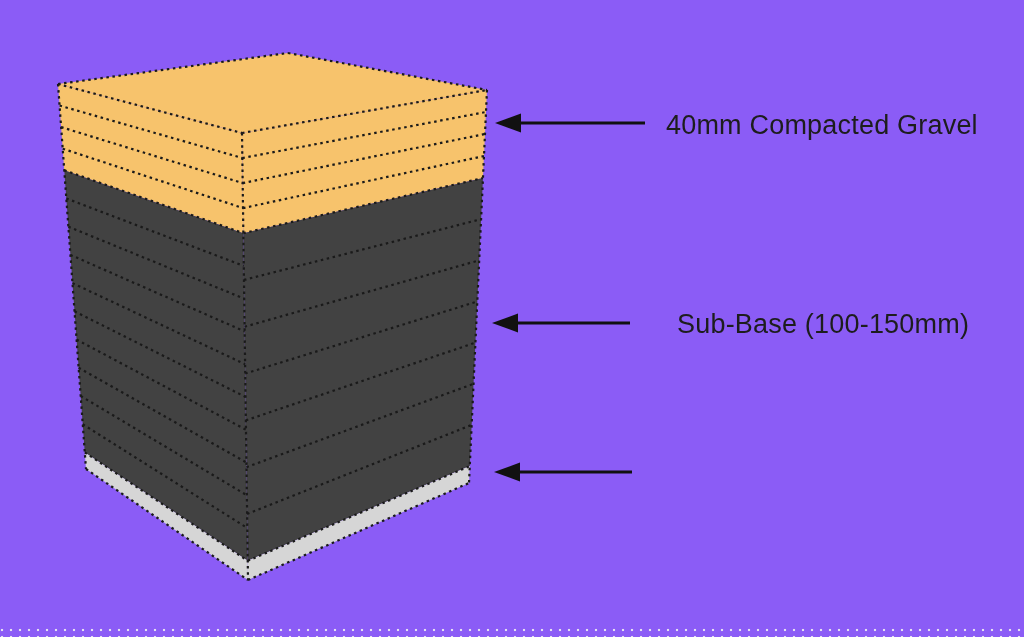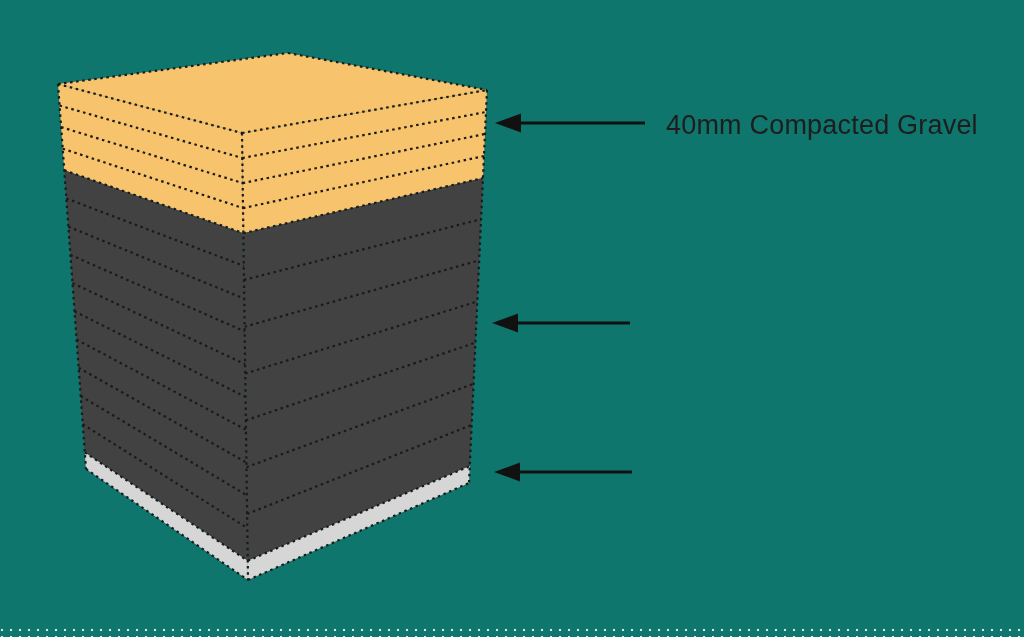--- a/index.html
+++ b/index.html
@@ -5,21 +5,21 @@
   html, body {
     margin: 0;
     padding: 0;
     background: #ffffff;
     font-family: "Liberation Sans", sans-serif;
   }
   .stage {
     position: relative;
     width: 1024px;
     height: 637px;
-    background: #0f766e;
+    background: #8b5cf6;
     overflow: hidden;
     text-align: center;
   }
   #scene {
     position: absolute;
     left: 0;
     top: 0;
   }
   .layer-label {
     position: absolute;
@@ -91,16 +91,17 @@
       <line x1="513" y1="123" x2="645" y2="123" stroke="#111111" stroke-width="3.2"></line>
       <polygon points="495,123 521,113.5 521,132.5" fill="#111111"></polygon>
       <line x1="510" y1="323" x2="630" y2="323" stroke="#111111" stroke-width="3.2"></line>
       <polygon points="492,323 518,313.5 518,332.5" fill="#111111"></polygon>
       <line x1="512" y1="472" x2="632" y2="472" stroke="#111111" stroke-width="3.2"></line>
       <polygon points="494,472 520,462.5 520,481.5" fill="#111111"></polygon>
     </svg>
 
   <div class="layer-label" style="left:666px; top:107px;">40mm Compacted Gravel</div>
 
+  <div class="layer-label" style="left:677px; top:306px;">Sub-Base (100-150mm)</div>
 
 
   <div class="bottom-texture"></div>
 </div>
 
 </body></html>

